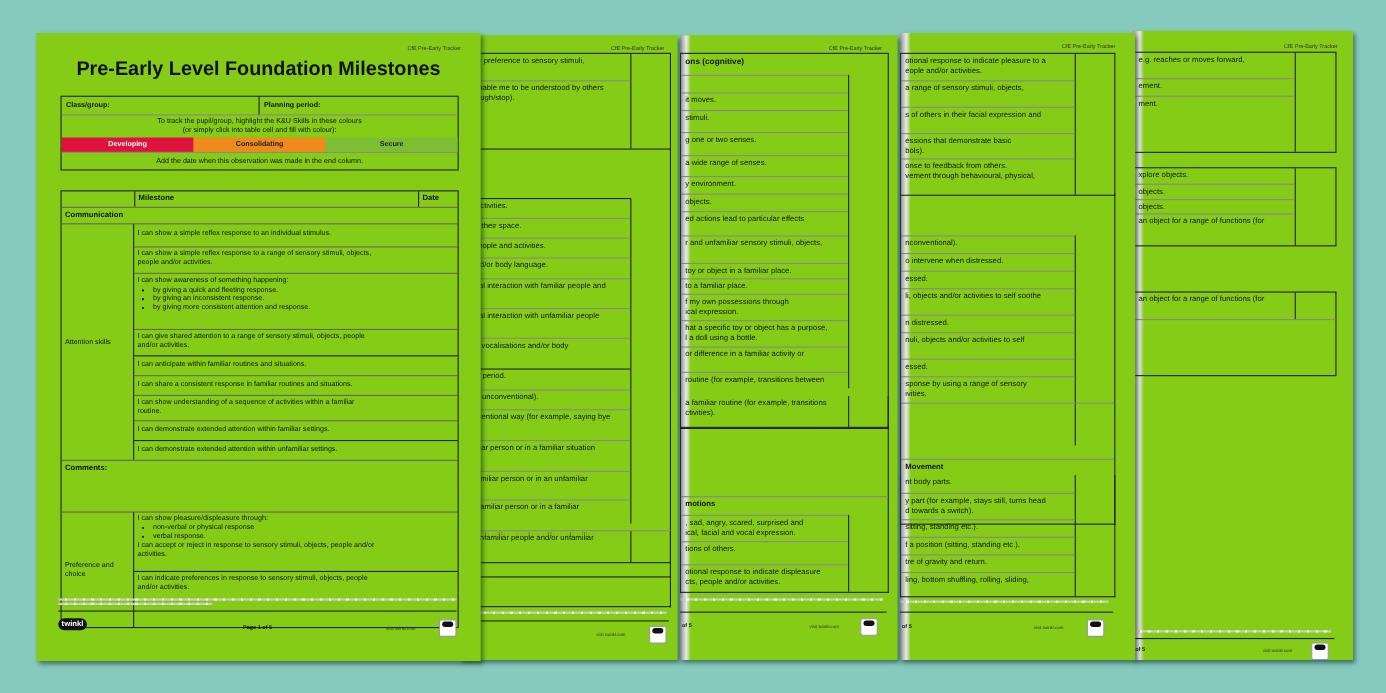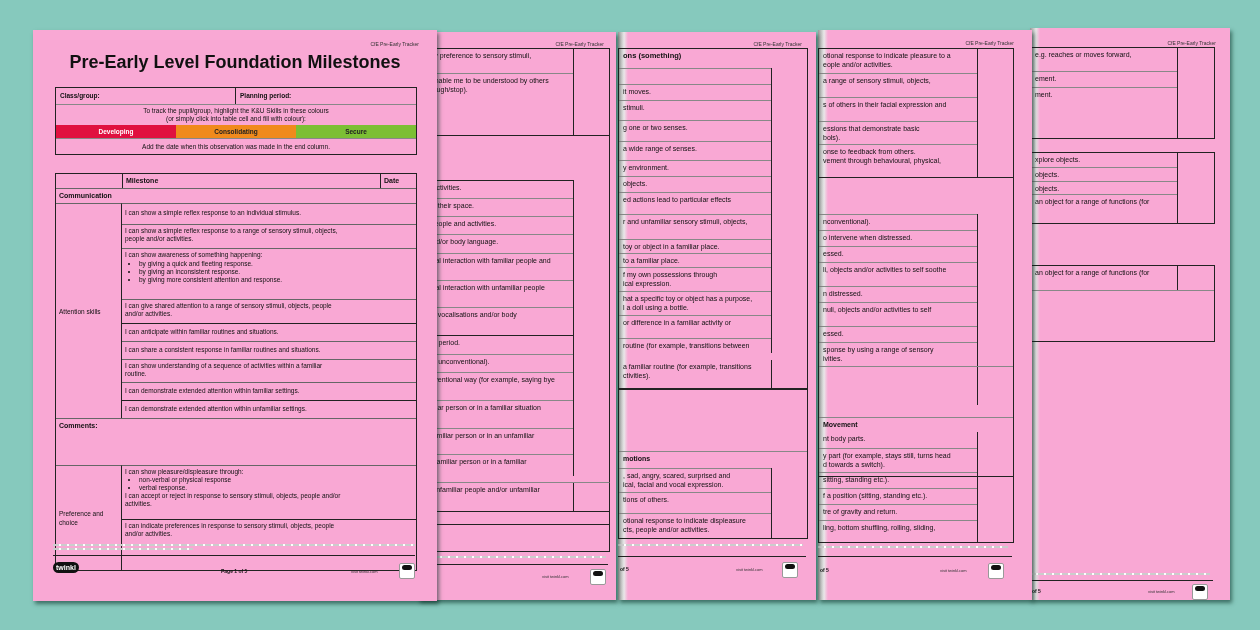--- a/index.html
+++ b/index.html
@@ -1,17 +1,17 @@
 <!DOCTYPE html>
 <html><head>
 <meta charset="utf-8">
 <style>
   html,body{margin:0;padding:0;}
   body{width:1260px;height:630px;background:#86c9bd;position:relative;overflow:hidden;font-family:"Liberation Sans",sans-serif;color:#111;}
-  .page{position:absolute;background:#f9a8d4;box-shadow:2px 3px 4px rgba(0,40,30,.55);overflow:hidden;}
+  .page{position:absolute;background:#84cc16;box-shadow:2px 3px 4px rgba(0,40,30,.55);overflow:hidden;}
   .page .shade{position:absolute;left:0;top:0;bottom:0;width:10px;background:linear-gradient(to right,#9a9a9a,#e8e8e8 60%,rgba(255,255,255,0));}
   .hdr{position:absolute;font-size:5px;color:#333;}
   .tbl{position:absolute;border:1px solid #222;}
   .row{position:absolute;left:0;right:0;border-top:1px solid #888;font-size:7px;line-height:9px;padding:2px 4px;box-sizing:border-box;white-space:nowrap;overflow:hidden;}
   .row.bold{font-weight:bold;}
   .row.first{border-top:none;}
   .datecol{position:absolute;top:0;bottom:0;border-left:1px solid #222;}
   .foot-line{position:absolute;height:1px;background:#222;}
   .fine{position:absolute;height:2px;background:repeating-linear-gradient(to right,#ccc 0 6px,#fff 6px 8px);}
   .pg{position:absolute;font-size:5px;font-weight:bold;}
@@ -99,21 +99,21 @@
   <div class="foot-line" style="left:0;width:194px;top:526px;"></div>
   <div class="pg" style="left:2px;top:537px;">of 5</div>
   <div class="url" style="left:122px;top:538px;">visit twinkl.com</div>
   <div class="badge" style="left:170px;top:533px;"></div>
 </div>
 
 <div class="page" id="p3" style="left:618px;top:32px;width:198px;height:568px;">
   <div class="shade"></div>
   <div class="hdr" style="right:14px;top:9px;">CfE Pre-Early Tracker</div>
   <div class="tbl" style="left:0;width:188px;top:16px;height:340px;">
-    <div class="row first bold" style="top:0;height:19px;font-size:7.5px;">ons (something)</div>
+    <div class="row first bold" style="top:0;height:19px;font-size:7.5px;">ons (cognitive)</div>
     <div class="datecol" style="left:152px;top:19px;height:285px;"></div>
     <div class="row" style="top:19px;height:16px;width:152px;"></div>
     <div class="row" style="top:35px;height:16px;width:152px;">it moves.</div>
     <div class="row" style="top:51px;height:20px;width:152px;">stimuli.</div>
     <div class="row" style="top:71px;height:21px;width:152px;">g one or two senses.</div>
     <div class="row" style="top:92px;height:19px;width:152px;">a wide range of senses.</div>
     <div class="row" style="top:111px;height:16px;width:152px;">y environment.</div>
     <div class="row" style="top:127px;height:16px;width:152px;">objects.</div>
     <div class="row" style="top:143px;height:22px;width:152px;">ed actions lead to particular effects</div>
     <div class="row" style="top:165px;height:25px;width:152px;">r and unfamiliar sensory stimuli, objects,</div>

